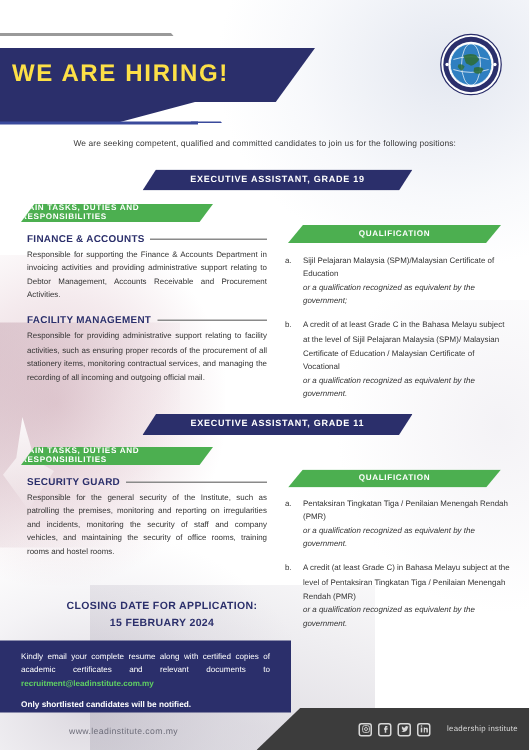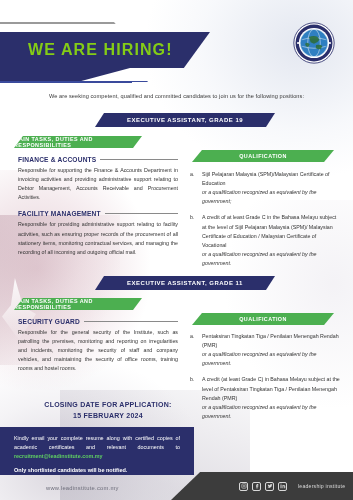--- a/index.html
+++ b/index.html
@@ -71,25 +71,25 @@
     background: #9a9a9a;
   }
   .banner {
     position: absolute; top: 32px; left: -8px;
     width: 218px; height: 36px;
     background: #2b2f6b;
     clip-path: polygon(0 0, 100% 0, 88% 100%, 0 100%);
     display: flex; align-items: center;
   }
   .banner-text {
-    color: #84cc16;
+    color: #fde047;
     font-size: 16px;
     font-weight: bold;
     letter-spacing: 1.1px;
-    margin-left: 36px;
+    margin-left: 16px;
   }
   .banner-under {
     position: absolute; top: 68px; left: -8px;
     width: 138px; height: 14px;
     background: #2b2f6b;
     clip-path: polygon(0 0, 100% 0, 62% 100%, 0 100%);
   }
   .hdr-line-blue {
     position: absolute; top: 81px; left: -4px; width: 136px; height: 1.5px;
     background: #3a4a9c;

